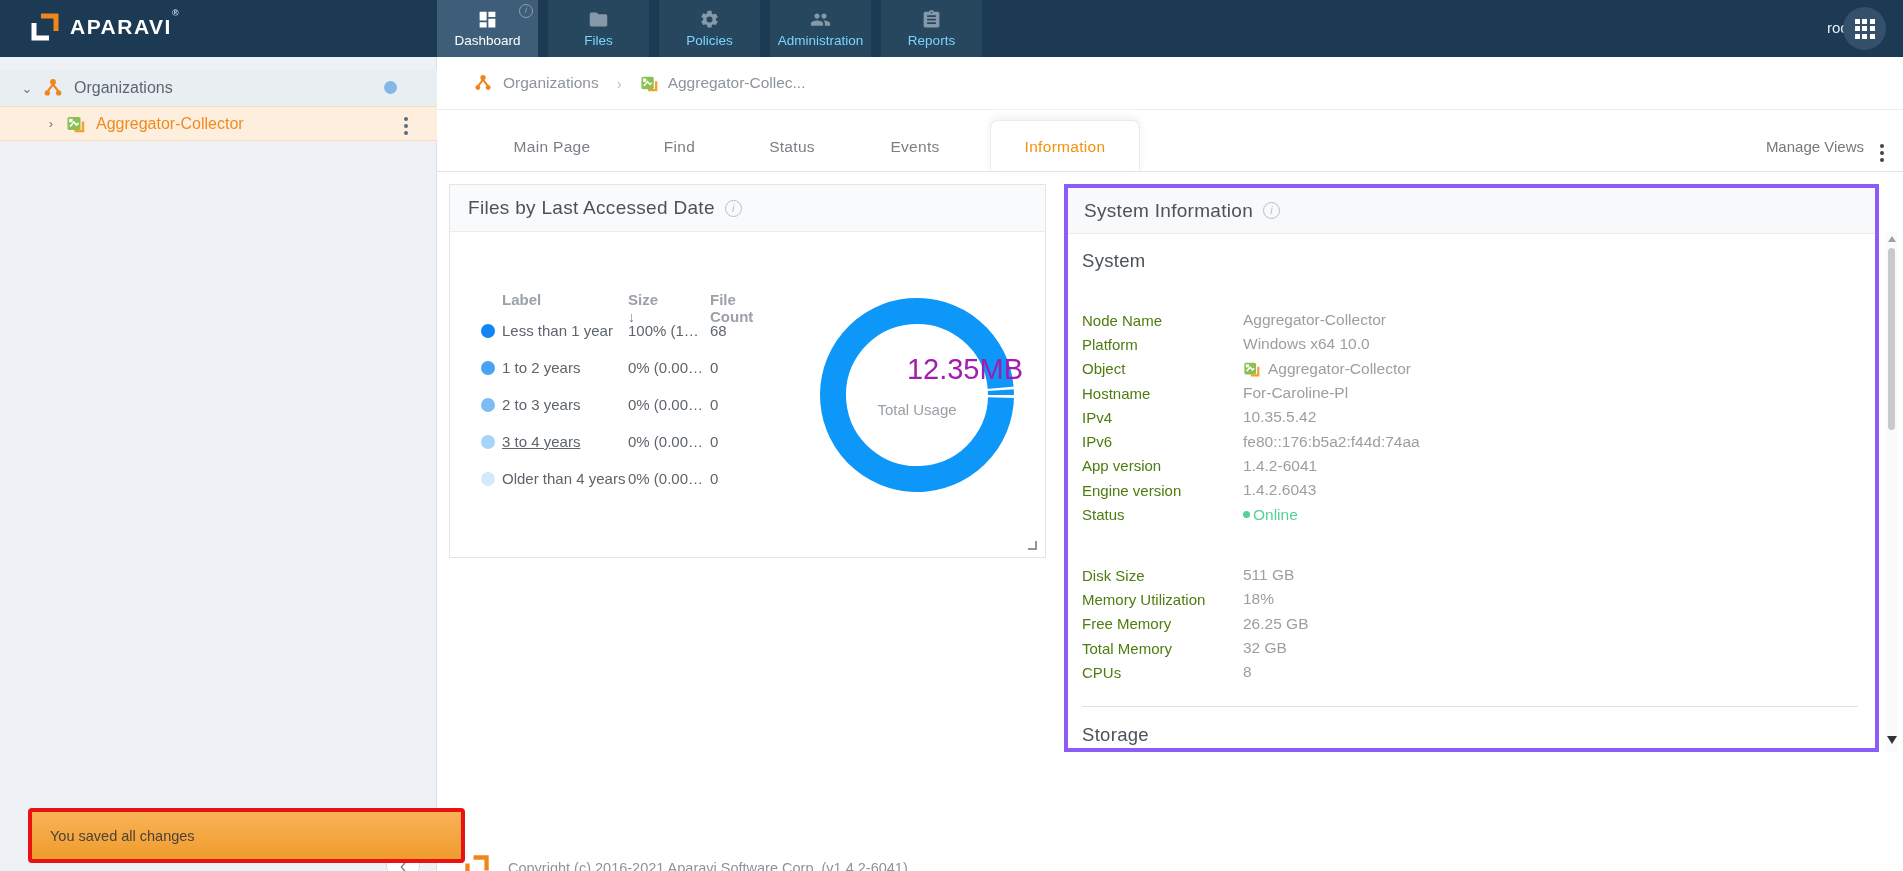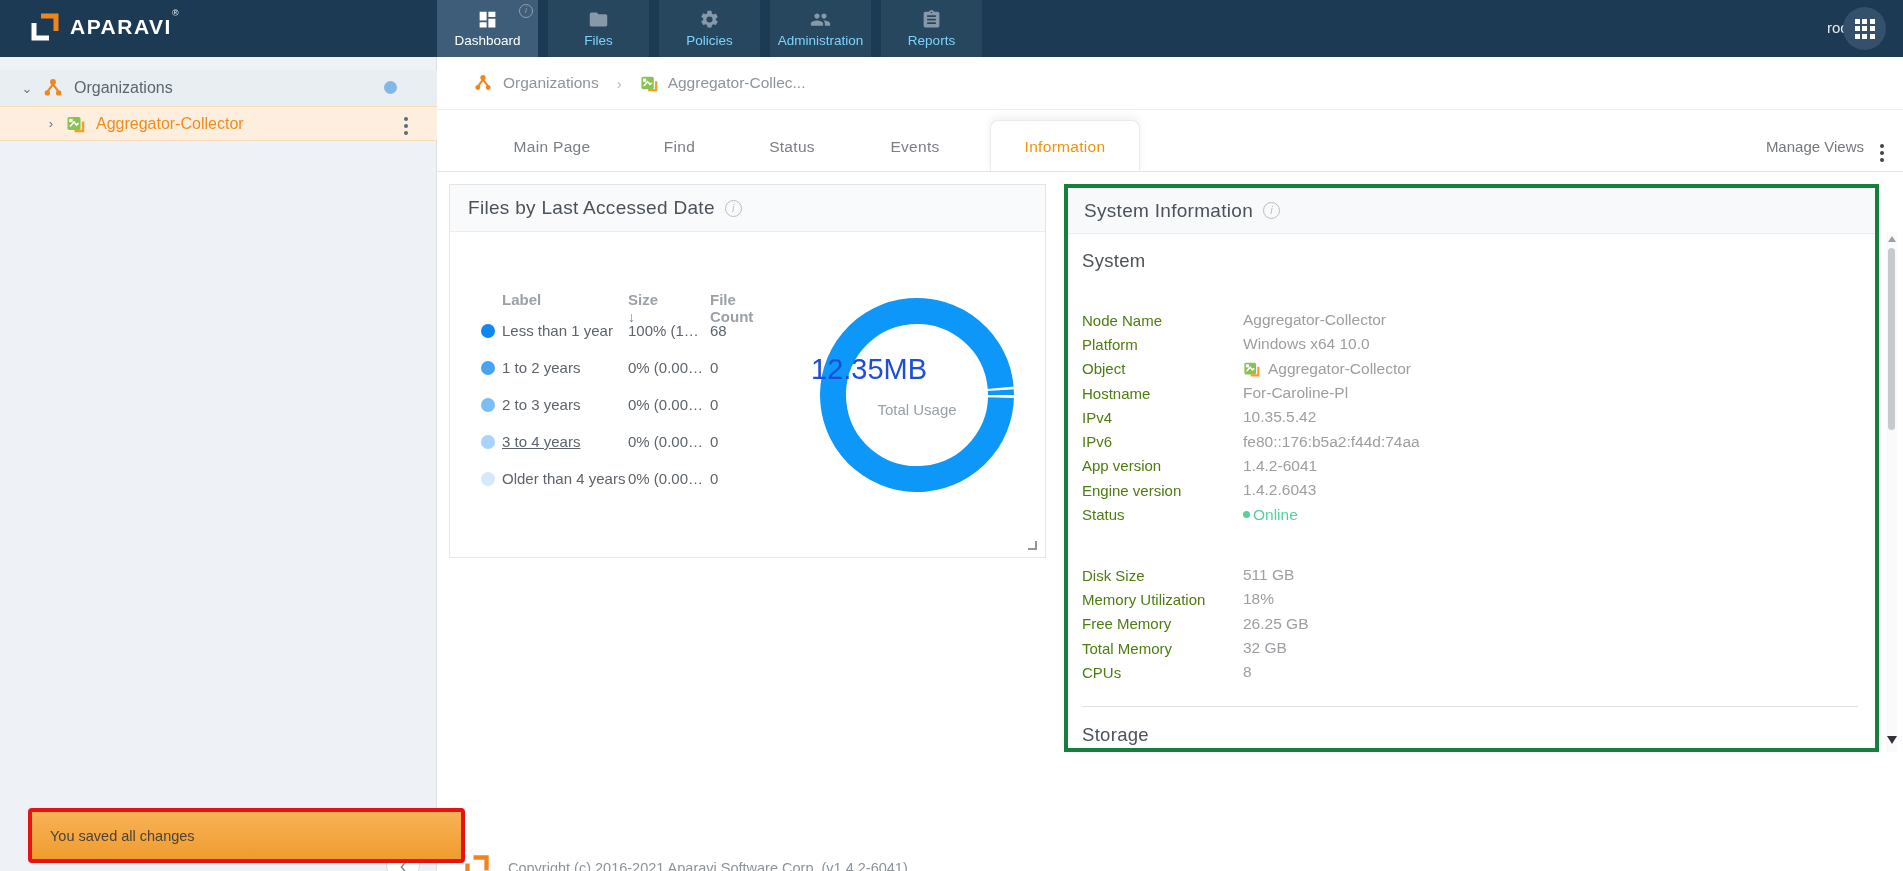--- a/index.html
+++ b/index.html
@@ -64,24 +64,24 @@
   .fp-header { left:0; top:0; width:595px; height:47px; background:#f9fafb; border-bottom:1px solid #ececec;
     display:flex; align-items:center; padding-left:18px; }
   .fp-thead { top:106px; height:20px; color:#9ba1a7; font-size:15px; font-weight:700; }
   .frow { position:absolute; left:0; width:360px; height:37px; }
   .frow .dot { position:absolute; left:31px; top:11px; width:14px; height:14px; border-radius:50%; }
   .fcell { position:absolute; top:9px; font-size:15px; color:#5d646b; white-space:nowrap; }
   .sort-arrow { color:#7d8288; font-size:14px; }
   .resize-corner { left:578px; top:356px; width:9px; height:9px; border-right:2px solid #8f969c; border-bottom:2px solid #8f969c; }
 
   .donut-wrap { left:361px; top:104px; width:212px; height:212px; }
-  .donut-center-value { left:361px; top:168px; width:212px; text-align:left; font-size:29px; color:#1d4ed8; }
+  .donut-center-value { left:361px; top:168px; width:212px; text-align:right; font-size:29px; color:#a21caf; }
   .donut-center-label { left:361px; top:216px; width:212px; text-align:center; font-size:15px; color:#9aa0a5; }
 
-  .sys-panel { left:1064px; top:184px; width:815px; height:568px; background:#fff; border:4px solid #15803d; overflow:hidden; }
+  .sys-panel { left:1064px; top:184px; width:815px; height:568px; background:#fff; border:4px solid #8b5cf6; overflow:hidden; }
   .sp-header { left:0; top:0; width:807px; height:46px; background:#f8f9fa; border-bottom:1px solid #ececec;
     display:flex; align-items:center; padding-left:16px; }
   .sec-heading { color:#4b5259; font-size:18.5px; letter-spacing:.3px; }
   .fields { position:absolute; left:14px; }
   .srow { display:flex; height:24.3px; align-items:center; }
   .slabel { width:161px; color:#4d7c0f; font-size:15px; font-weight:500; flex:0 0 auto; }
   .svalue { color:#9c9ea1; font-size:15.5px; display:flex; align-items:center; gap:7px; white-space:nowrap; }
   .sp-divider { left:14px; top:518px; width:776px; height:1px; background:#e0e0e0; }
 
   

